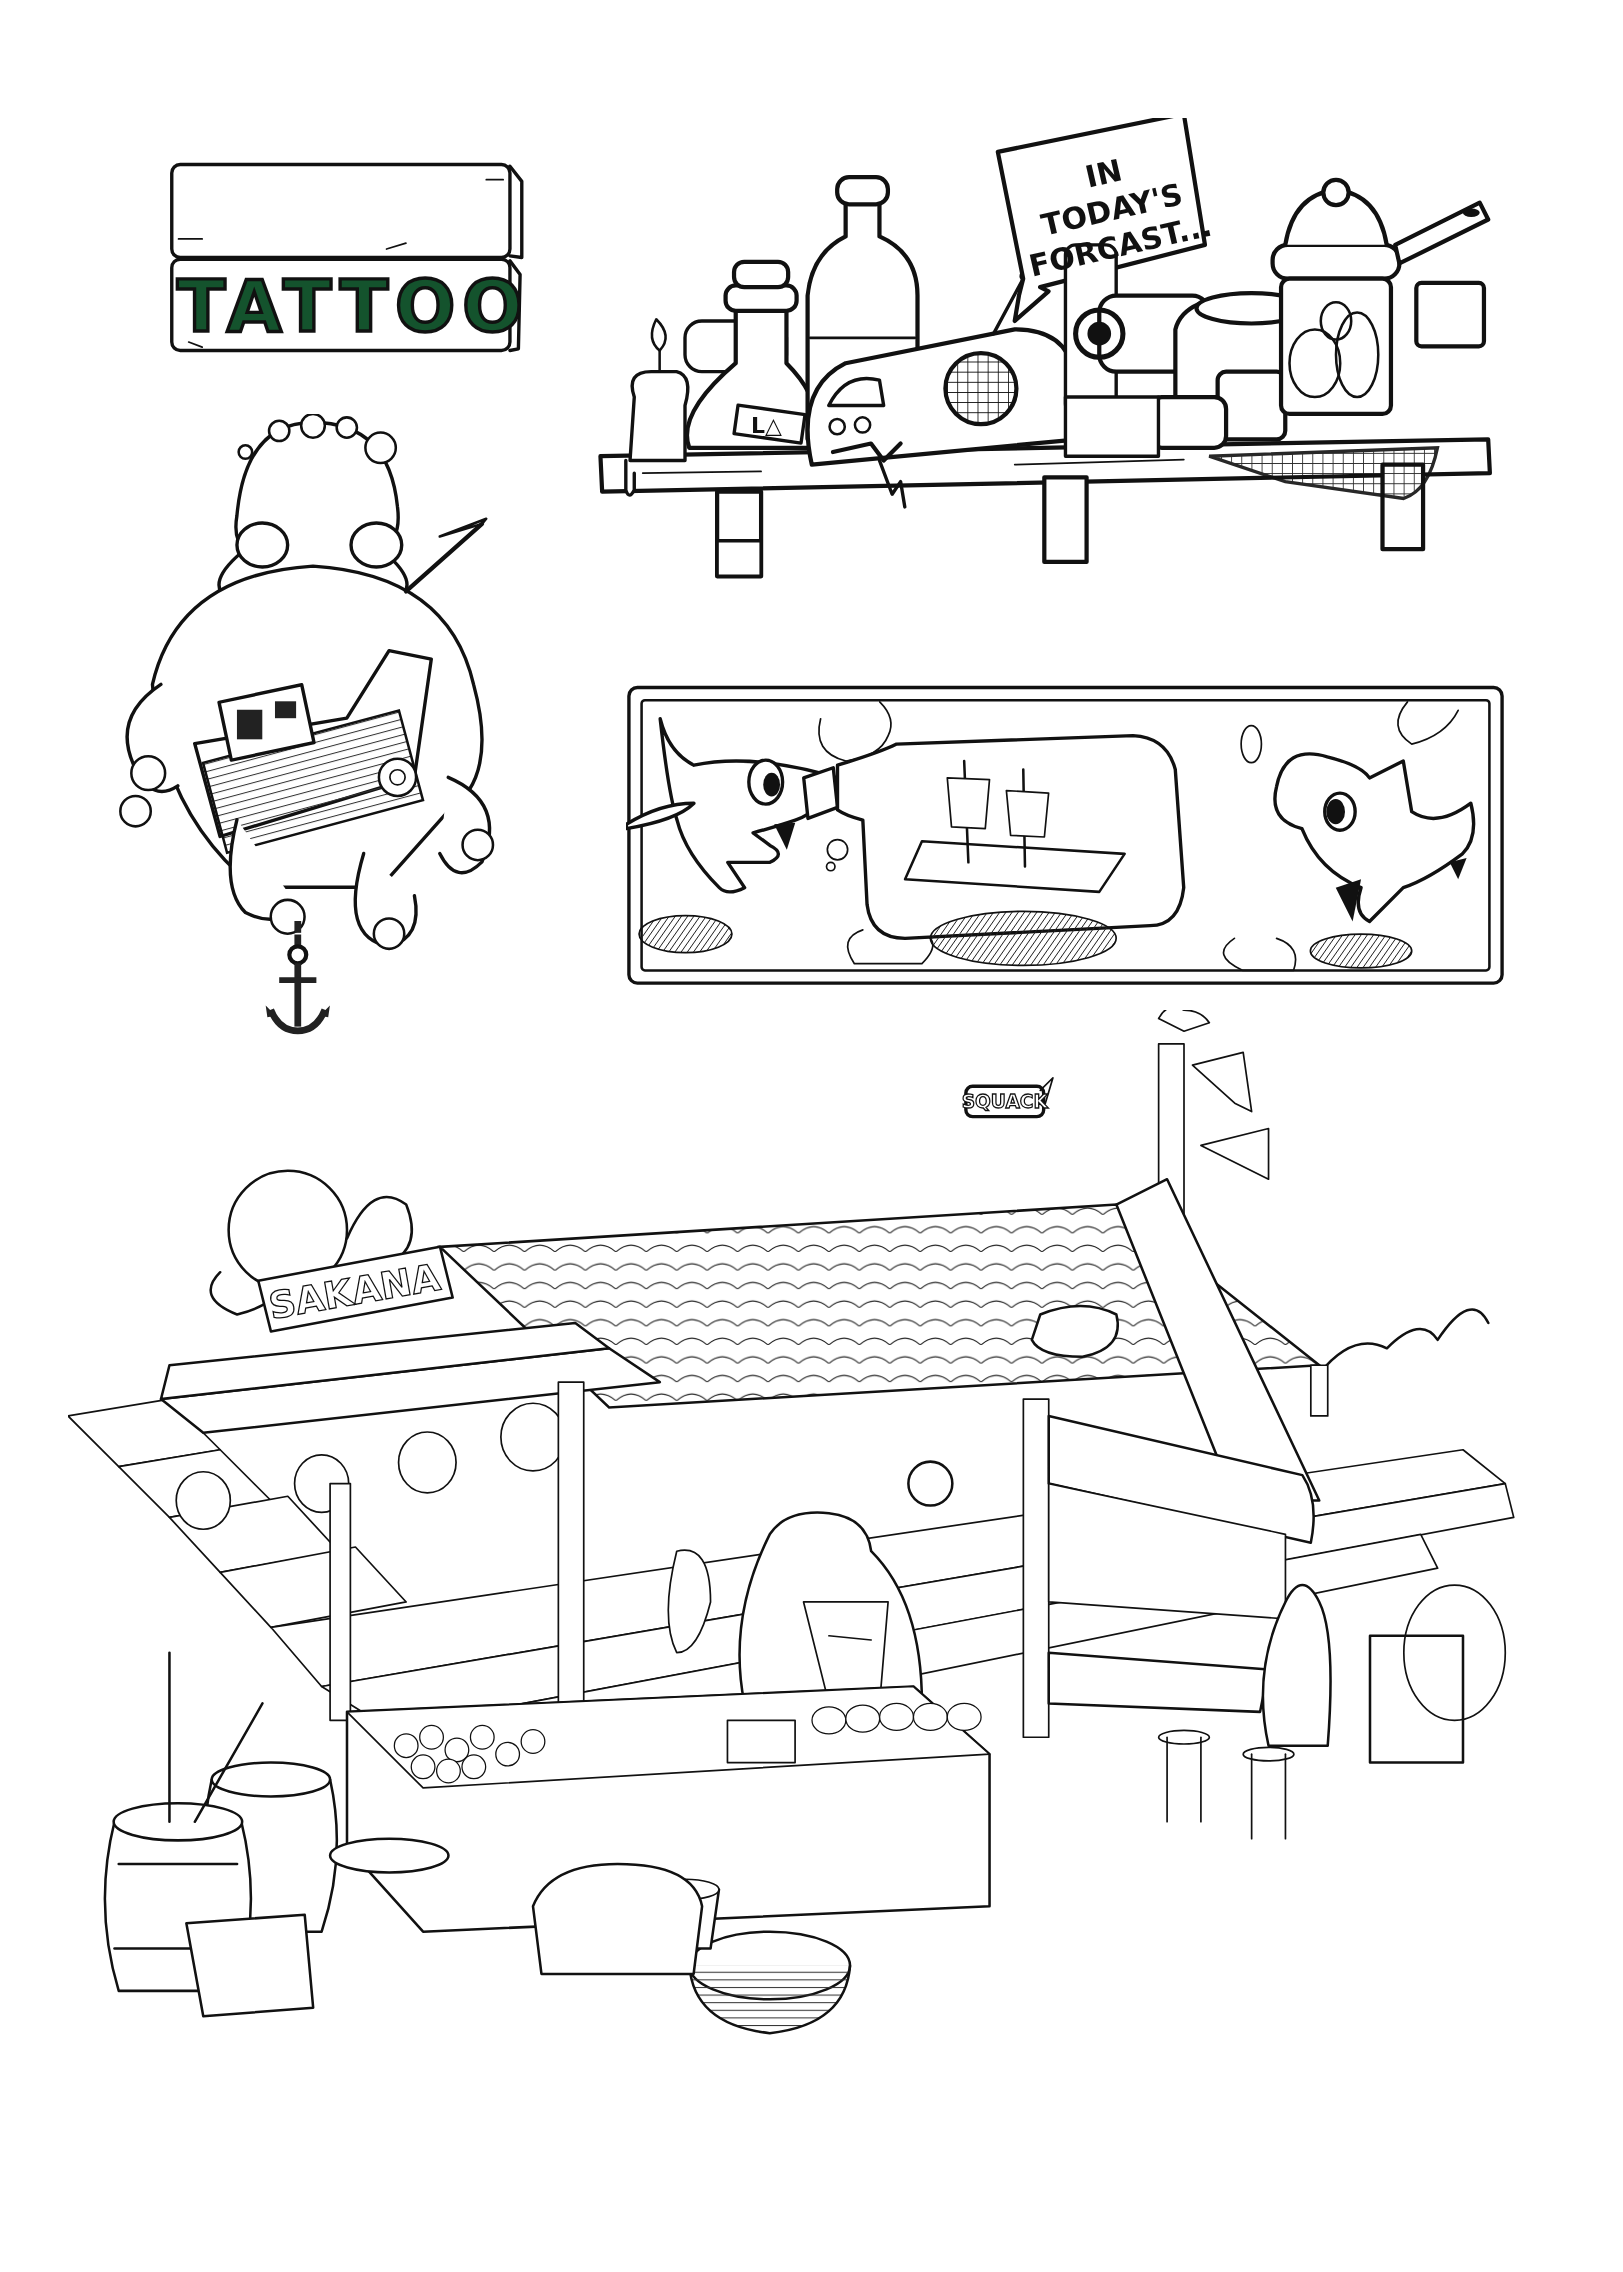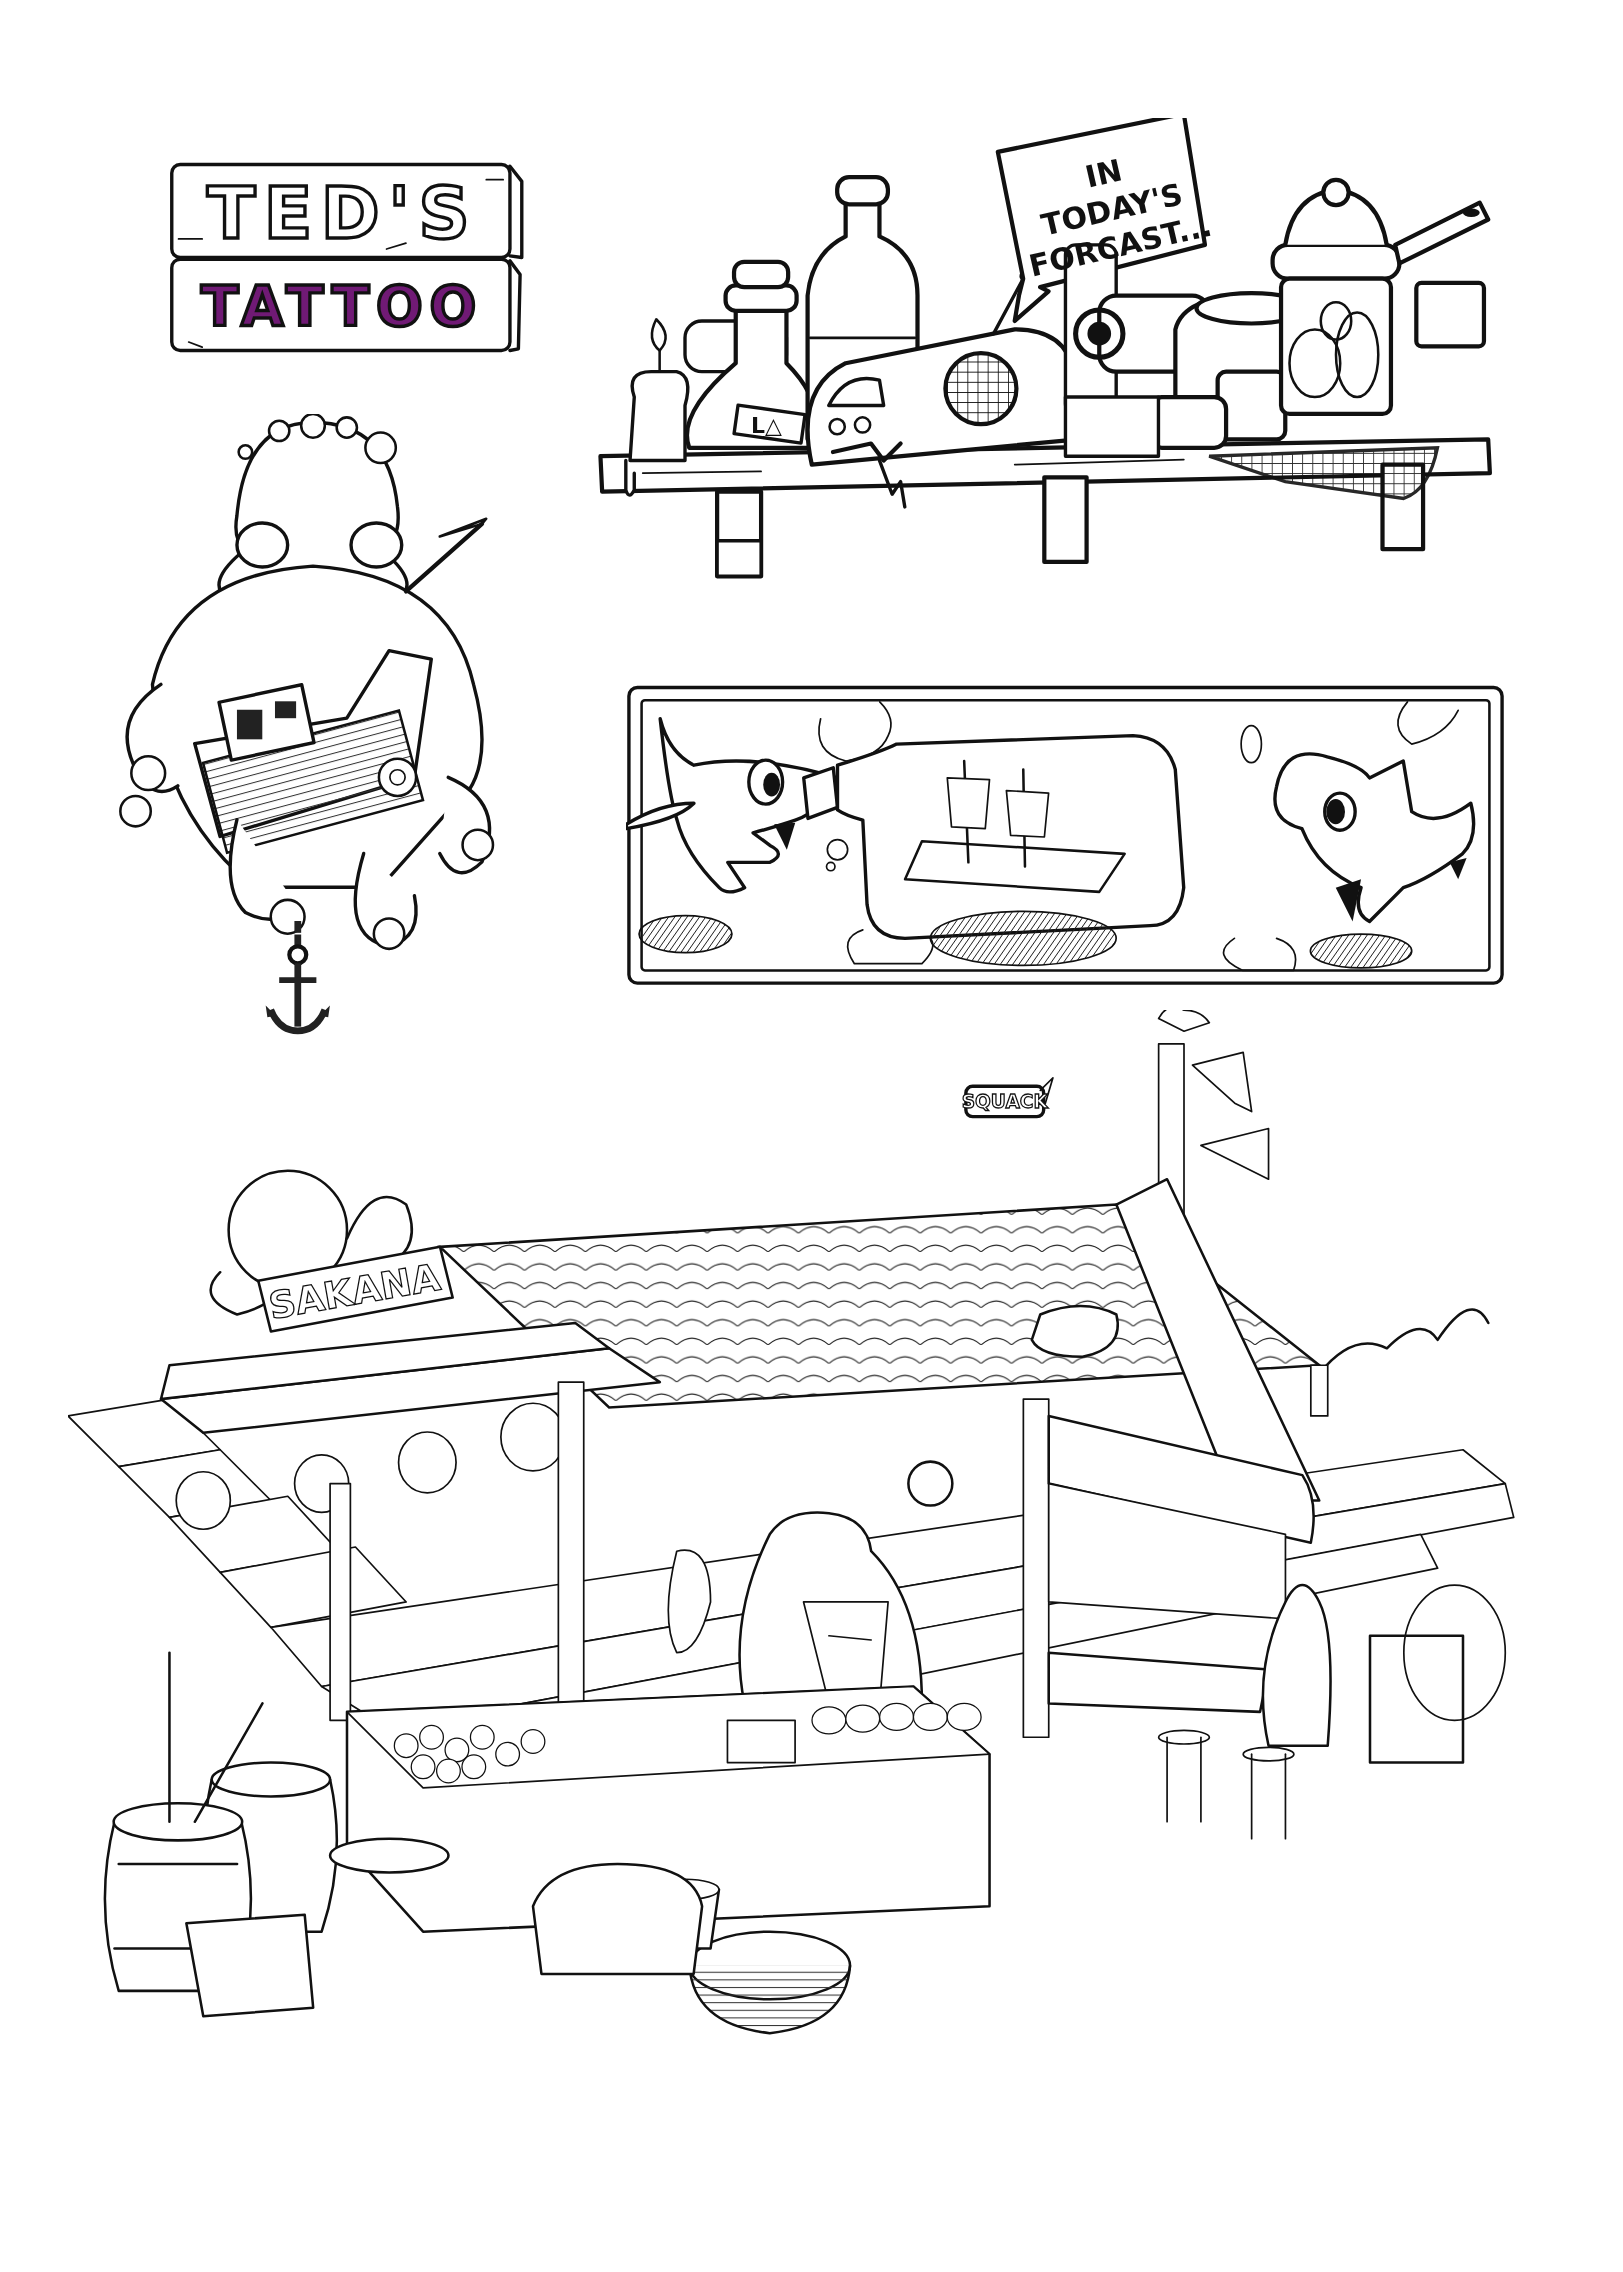--- a/index.html
+++ b/index.html
@@ -34,22 +34,21 @@
   <svg width="372" height="203" viewBox="0 0 440 240">
     <rect x="8" y="10" width="400" height="110" rx="10" class="ink fill-w" stroke-width="4"></rect>
     <path d="M408 12 L422 30 L422 120 L408 118" class="ink" stroke-width="4" fill="#ccc"></path>
     <rect x="8" y="122" width="400" height="108" rx="10" class="ink fill-w" stroke-width="4"></rect>
     <path d="M408 124 L420 140 L418 228 L408 230" class="ink" stroke-width="4" fill="#ccc"></path>
     <line x1="16" y1="98" x2="44" y2="98" class="ink" stroke-width="2"></line>
     <line x1="262" y1="110" x2="285" y2="103" class="ink" stroke-width="2"></line>
     <line x1="380" y1="28" x2="400" y2="28" class="ink" stroke-width="2"></line>
     <line x1="28" y1="220" x2="44" y2="226" class="ink" stroke-width="2"></line>
   </svg>
-  <div class="abs sign-text" style="left:34px;top:15px;width:287px;text-align:center;font-size:71px;letter-spacing:8.5px;color:#fff;-webkit-text-stroke:3.4px #111;line-height:85px;">TED'S</div>
-  <div class="abs sign-text" style="left:12px;top:108px;width:330px;text-align:center;font-size:55px;letter-spacing:6.8px;color:#701a75;-webkit-text-stroke:3.4px #111;line-height:85px;">TATTOO</div>
+  <div class="abs sign-text" style="left:12px;top:108px;width:330px;text-align:center;font-size:71px;letter-spacing:6.8px;color:#14532d;-webkit-text-stroke:3.4px #111;line-height:85px;">TATTOO</div>
 </div>
 
 <div class="abs" style="left:592px;top:118px;width:930px;height:482px;">
   <svg width="930" height="482" viewBox="0 0 1100 570">
 
     <path d="M10 400 L1060 380 L1062 420 L12 442 Z" class="ink fill-w" stroke-width="5"></path>
     <line x1="60" y1="420" x2="200" y2="418" class="ink" stroke-width="2"></line>
     <line x1="500" y1="410" x2="700" y2="404" class="ink" stroke-width="2"></line>
 
     <rect x="148" y="442" width="52" height="100" class="ink fill-w" stroke-width="5"></rect>

